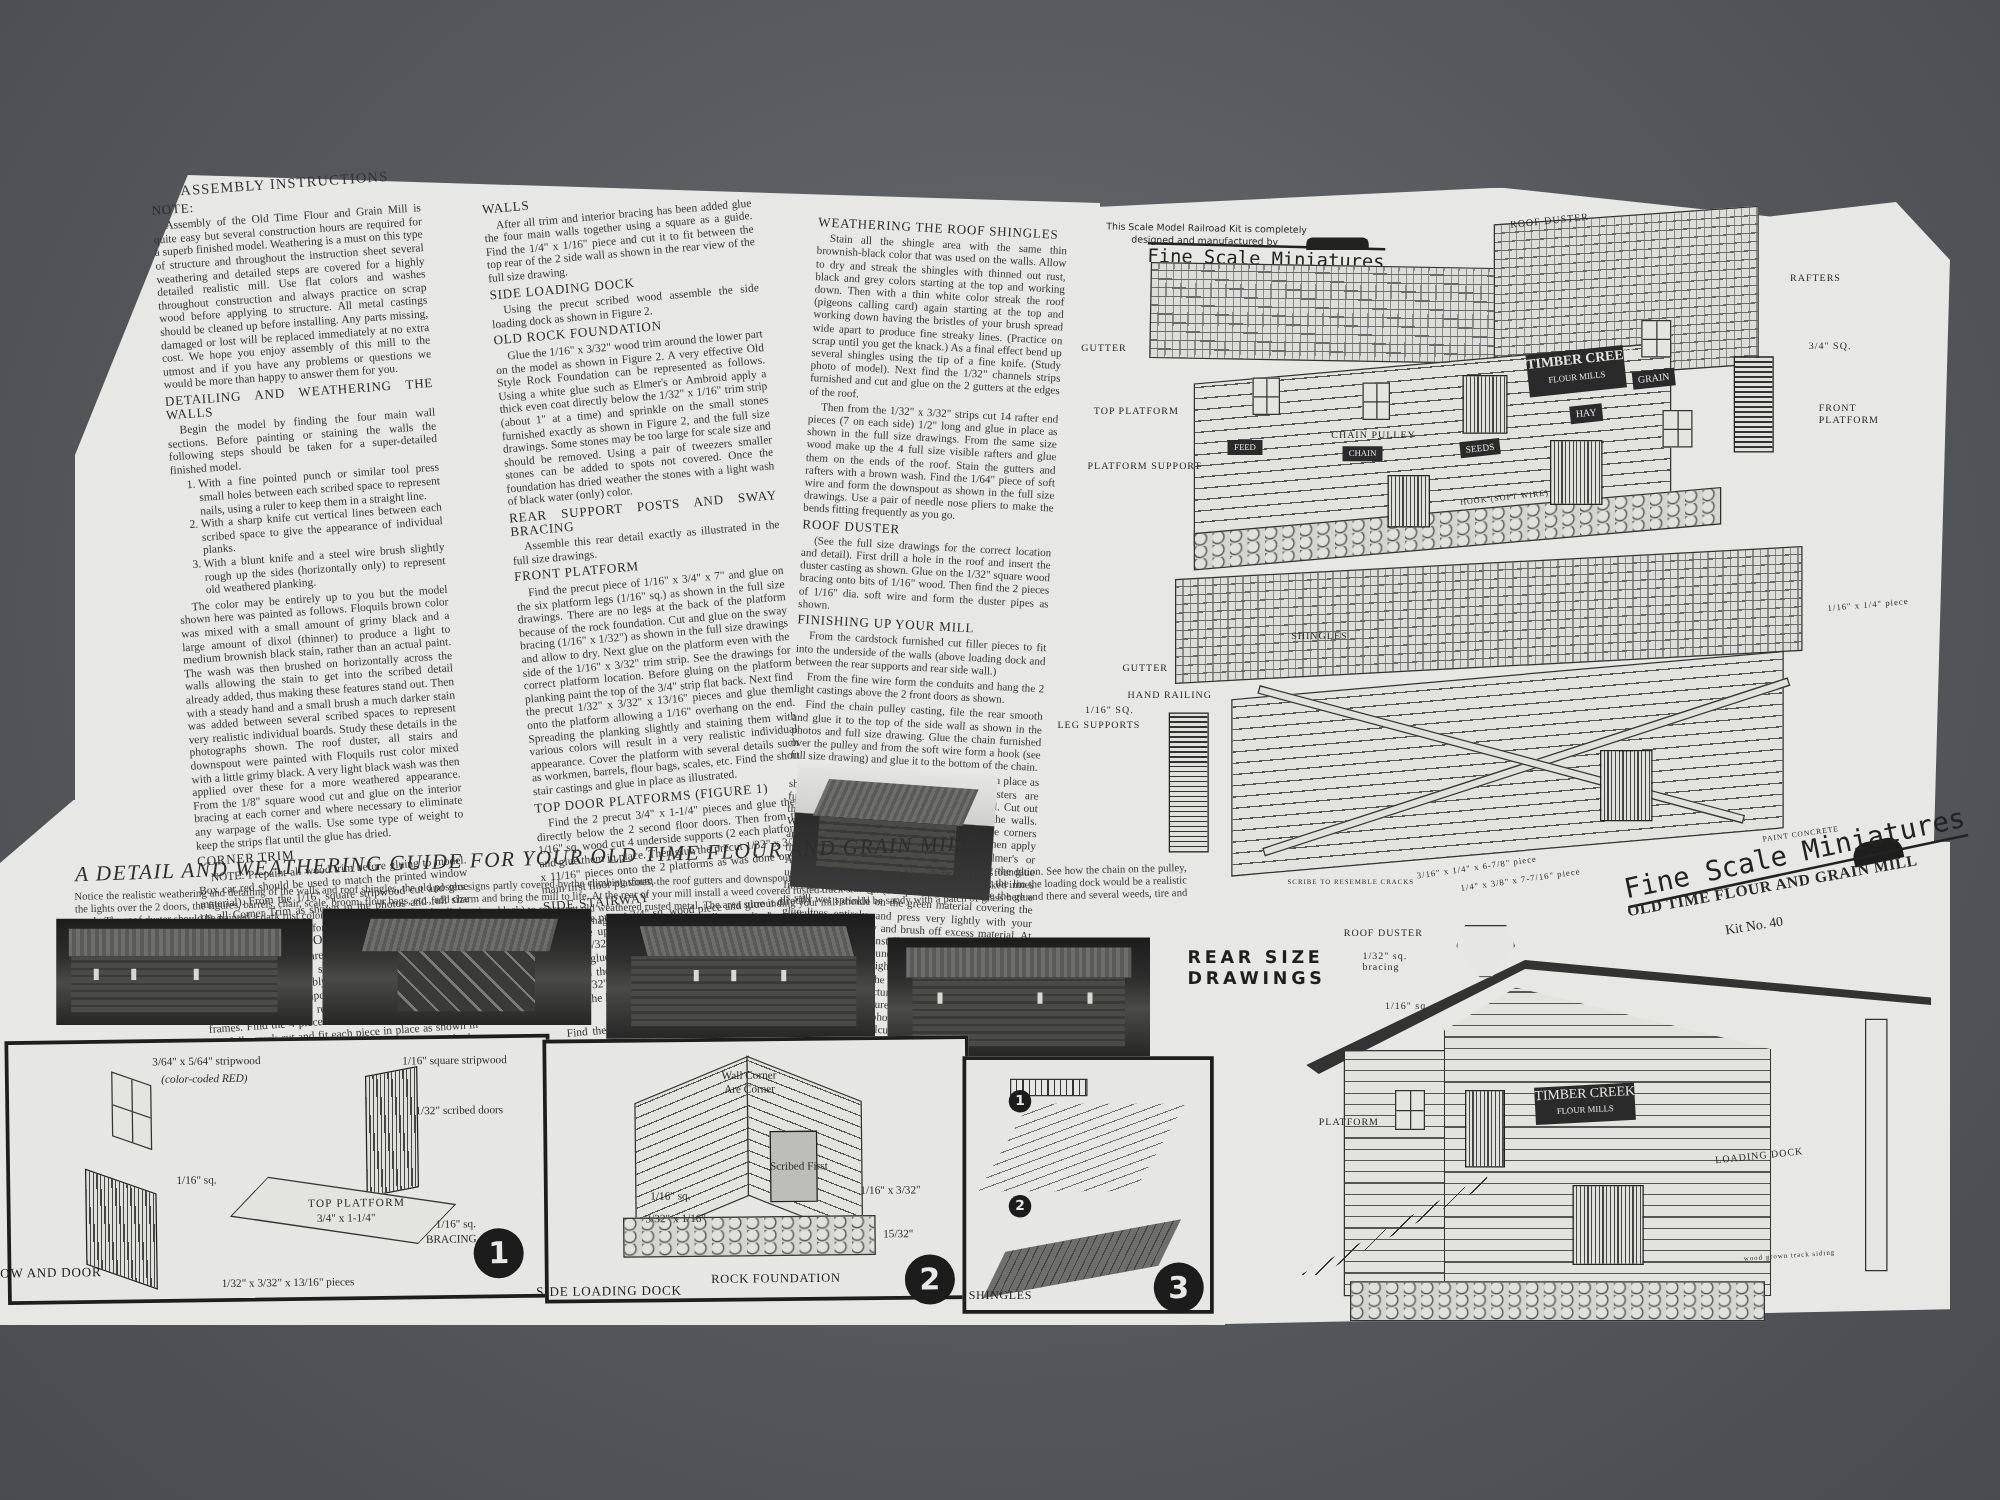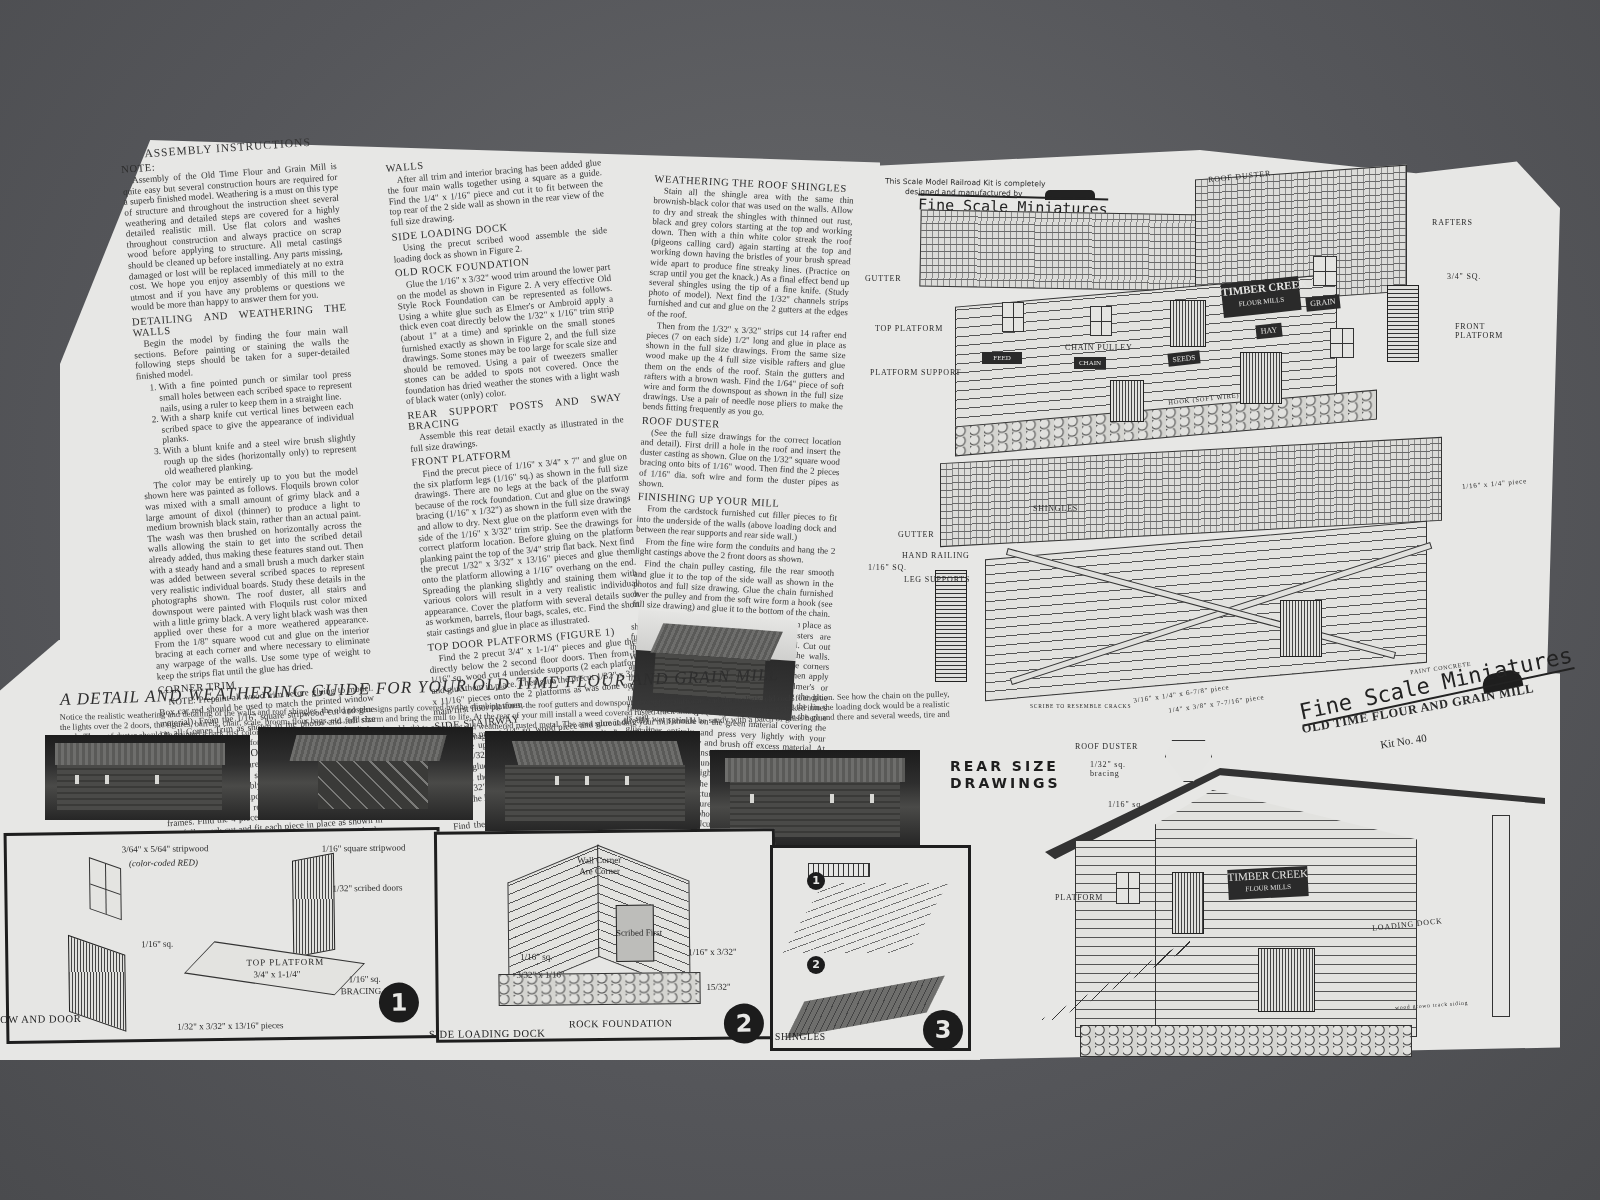--- a/index.html
+++ b/index.html
@@ -190,21 +190,21 @@
   <div class="siding" style="left:955px;top:290px;width:380px;height:128px;transform:skewY(-5deg);"></div>
   <div class="stone" style="left:955px;top:408px;width:420px;height:28px;transform:skewY(-5deg);"></div>
 
   <div class="sign" style="left:1222px;top:280px;width:78px;height:34px;transform:rotate(-6deg);">
     <div style="font-size:11px;font-weight:bold;line-height:16px;">TIMBER CREEK</div>
     <div style="font-size:7px;line-height:12px;">FLOUR MILLS</div>
   </div>
   <div class="sign" style="left:1306px;top:296px;width:34px;height:14px;font-size:8px;line-height:14px;transform:rotate(-6deg);">GRAIN</div>
   <div class="sign" style="left:1256px;top:324px;width:26px;height:14px;font-size:8px;line-height:14px;transform:rotate(-6deg);">HAY</div>
   <div class="sign" style="left:1168px;top:352px;width:32px;height:13px;font-size:7.5px;line-height:13px;transform:rotate(-6deg);">SEEDS</div>
-  <div class="sign" style="left:982px;top:352px;width:40px;height:12px;font-size:7px;line-height:12px;">FEED</div>
+  <div class="sign" style="left:982px;top:352px;width:28px;height:12px;font-size:7px;line-height:12px;">FEED</div>
   <div class="sign" style="left:1074px;top:357px;width:32px;height:12px;font-size:7px;line-height:12px;">CHAIN</div>
 
   <div class="window" style="left:1002px;top:302px;width:20px;height:28px;"></div>
   <div class="window" style="left:1090px;top:306px;width:20px;height:28px;"></div>
   <div class="window" style="left:1313px;top:256px;width:22px;height:28px;"></div>
   <div class="window" style="left:1330px;top:328px;width:22px;height:28px;"></div>
   <div class="door" style="left:1110px;top:380px;width:32px;height:40px;"></div>
   <div class="door" style="left:1240px;top:352px;width:40px;height:50px;"></div>
   <div class="door" style="left:1170px;top:300px;width:34px;height:45px;"></div>
   <div class="door" style="left:1387px;top:285px;width:30px;height:75px;background:repeating-linear-gradient(0deg,#e0e0dd 0 3px,#333 3px 4px);"></div>
@@ -222,21 +222,21 @@
   <div class="shingle-tex" style="left:940px;top:450px;width:500px;height:82px;transform:skewY(-3deg);"></div>
   <div class="siding" style="left:985px;top:540px;width:440px;height:140px;transform:skewY(-5deg);"></div>
   <div style="position:absolute;left:1000px;top:610px;width:440px;height:5px;background:#e0e0dd;border:1px solid #333;transform:rotate(-18deg);"></div>
   <div style="position:absolute;left:1000px;top:600px;width:400px;height:5px;background:#e0e0dd;border:1px solid #333;transform:rotate(15deg);"></div>
   <div class="door" style="left:1280px;top:600px;width:40px;height:55px;"></div>
   <div class="door" style="left:935px;top:570px;width:30px;height:110px;background:repeating-linear-gradient(0deg,#e0e0dd 0 3px,#333 3px 4px);"></div>
   <span class="drawing-label" style="left:1033px;top:504px;">SHINGLES</span>
   <span class="drawing-label" style="left:898px;top:530px;">GUTTER</span>
   <span class="drawing-label" style="left:902px;top:551px;">HAND RAILING</span>
   <span class="drawing-label" style="left:868px;top:563px;">1/16" sq.</span>
-  <span class="drawing-label" style="left:904px;top:575px;">LEG SUPPORTS</span>
+  <span class="drawing-label" style="left:846px;top:575px;">LEG SUPPORTS</span>
   <span class="drawing-label" style="left:1462px;top:480px;font-size:7px;text-transform:none;transform:rotate(-5deg);">1/16" x 1/4" piece</span>
   <span class="drawing-label" style="left:1410px;top:665px;font-size:6px;transform:rotate(-8deg);">PAINT CONCRETE</span>
   <span class="drawing-label" style="left:1030px;top:703px;font-size:5.5px;">SCRIBE TO RESEMBLE CRACKS</span>
   <span class="drawing-label" style="left:1133px;top:690px;font-size:7px;text-transform:none;transform:rotate(-8deg);">3/16" x 1/4" x 6-7/8" piece</span>
   <span class="drawing-label" style="left:1168px;top:700px;font-size:7px;text-transform:none;transform:rotate(-8deg);">1/4" x 3/8" x 7-7/16" piece</span>
 
   <div style="position:absolute;left:1482px;top:672px;width:40px;height:18px;background:#1e1e1e;border-radius:12px 12px 0 0;transform:rotate(-12deg);"></div>
   <div class="brand" style="left:1300px;top:700px;font-size:22px;border-bottom:2px solid #222;transform:rotate(-12deg);transform-origin:left;">Fine Scale Miniatures</div>
   <div style="position:absolute;left:1302px;top:722px;font-size:12.5px;font-weight:bold;letter-spacing:.5px;white-space:nowrap;transform:rotate(-10deg);transform-origin:left;">OLD TIME FLOUR AND GRAIN MILL</div>
   <div style="position:absolute;left:1380px;top:735px;font-size:11px;white-space:nowrap;transform:rotate(-9deg);">Kit No. 40</div>

